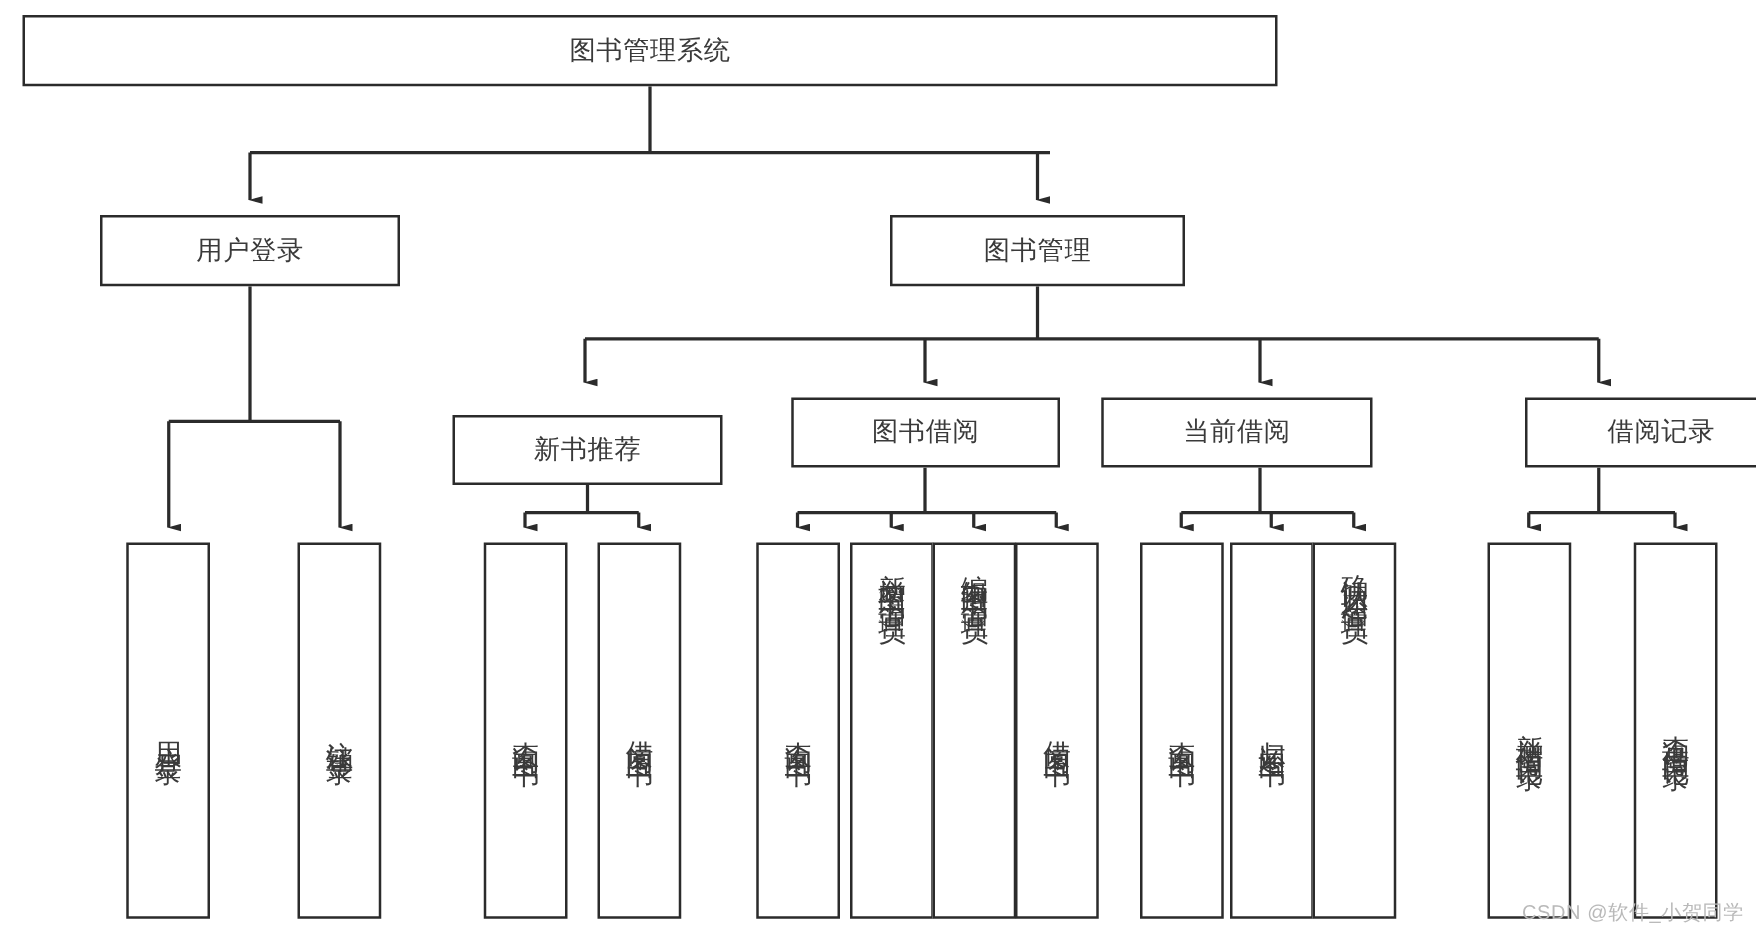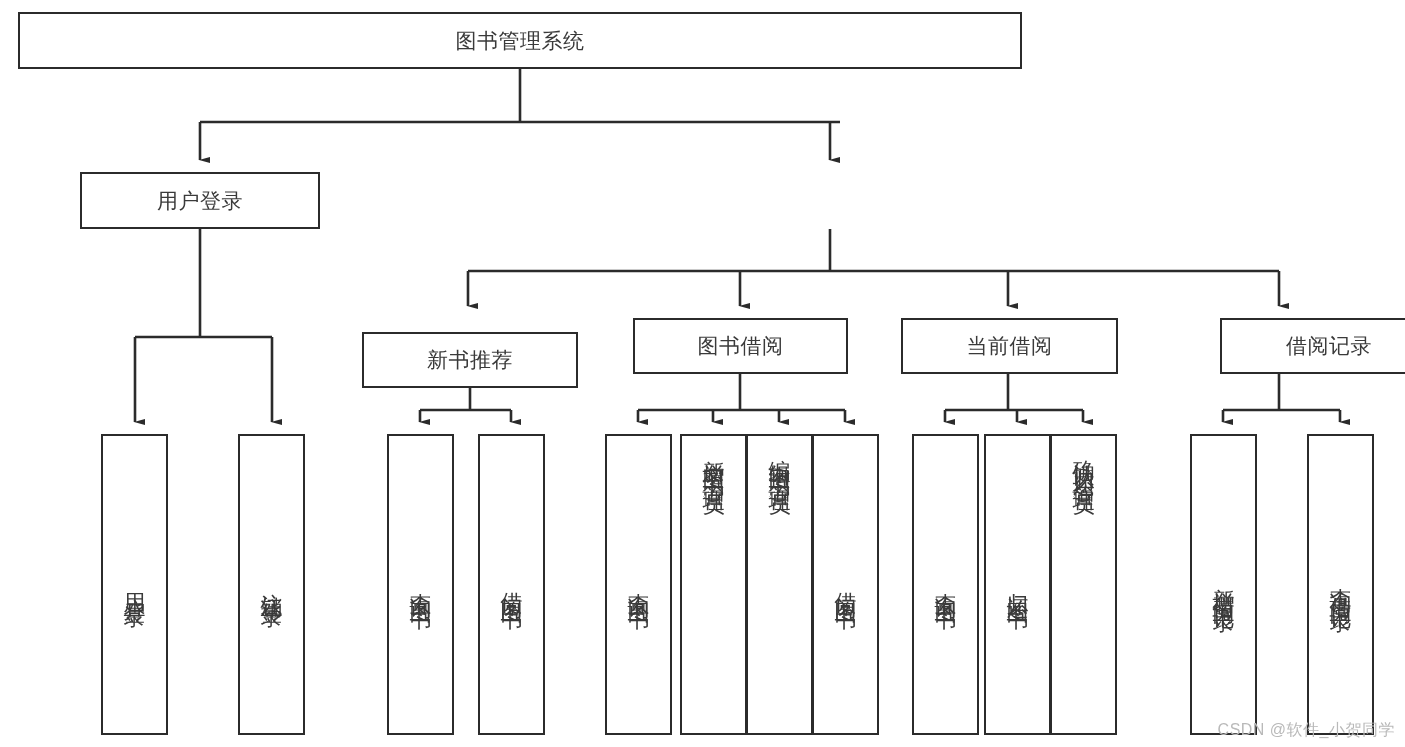--- a/index.html
+++ b/index.html
@@ -123,28 +123,31 @@
     </g>
   </svg>
 
   <div class="node" style="left:18px; top:12px; width:1004px; height:57px;">
     <span class="label">图书管理系统</span>
   </div>
 
   <div class="node" style="left:80px; top:172px; width:240px; height:57px;">
     <span class="label">用户登录</span>
   </div>
+  <div class="node" style="left:712px; top:172px; width:236px; height:57px;">
+    <span class="label">图书管理</span>
+  </div>
 
   <div class="node" style="left:362px; top:332px; width:216px; height:56px;">
     <span class="label">新书推荐</span>
   </div>
   <div class="node" style="left:633px; top:318px; width:215px; height:56px;justify-content:center;">
     <span class="label">图书借阅</span>
   </div>
-  <div class="node" style="left:901px; top:318px; width:217px; height:56px;align-items:center;">
+  <div class="node" style="left:881px; top:318px; width:217px; height:56px;align-items:center;">
     <span class="label">当前借阅</span>
   </div>
   <div class="node" style="left:1220px; top:318px; width:218px; height:56px;text-align:center;">
     <span class="label">借阅记录</span>
   </div>
 
   <div class="node leaf centered" style="left:101px; top:434px; width:67px; height:301px;">
     <span class="label">用户登录</span>
   </div>
   <div class="node leaf centered" style="left:238px; top:434px; width:67px; height:301px;">

